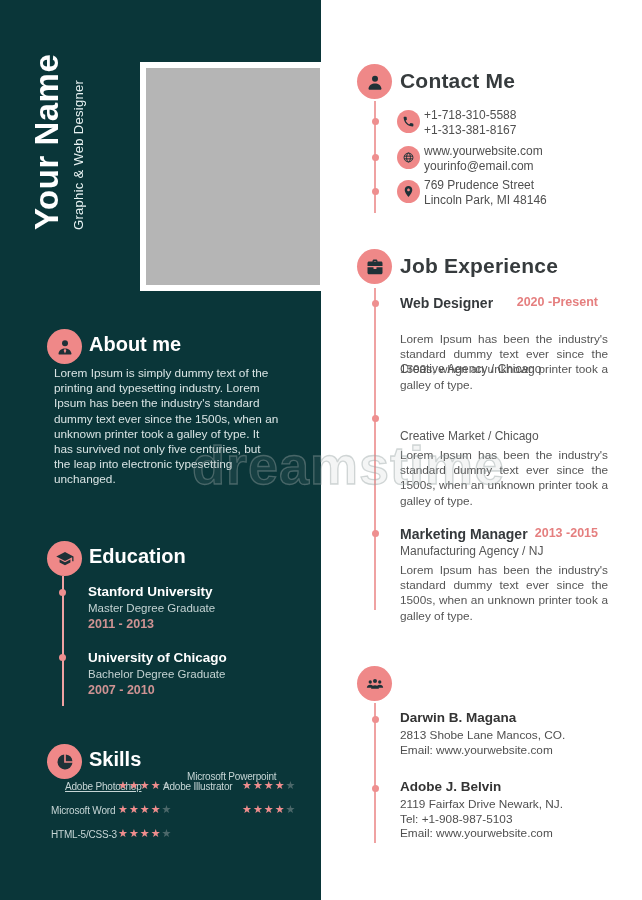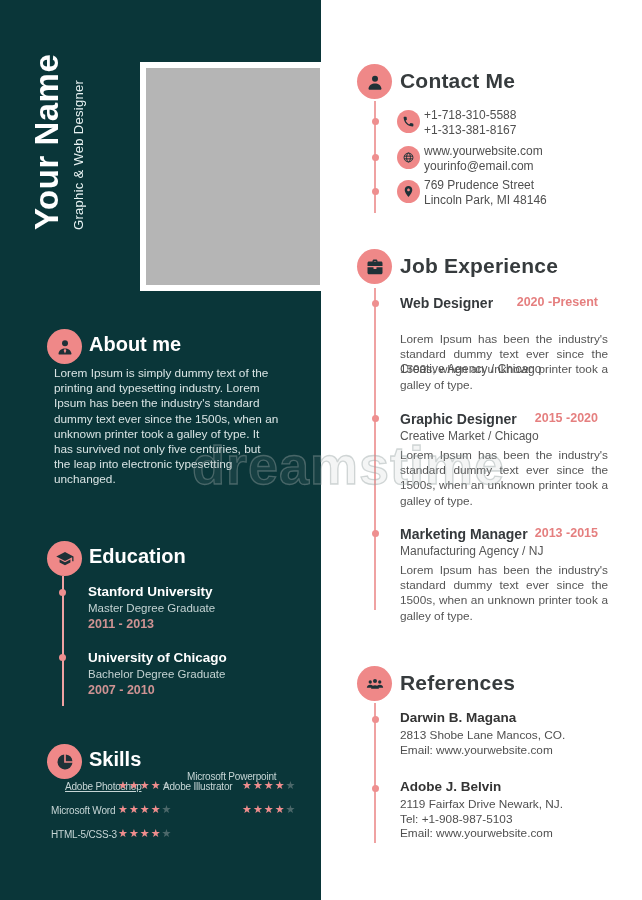--- a/index.html
+++ b/index.html
@@ -204,45 +204,40 @@
   <div class="tl-dot" style="left:372px;top:415px;"></div>
   <div class="tl-dot" style="left:372px;top:530px;"></div>
 
   <div class="job-row" style="top:295px;">
     <span class="job-title">Web Designer</span>
     <span class="job-period">2020 -Present</span>
   </div>
   <div class="job-company" style="top:322px;margin-top:40px;">Creative Agency / Chicago</div>
   <div class="job-body" style="top:332px;">Lorem Ipsum has been the industry's stan­dard dummy text ever since the 1500s, when an unknown printer took a galley of type.</div>
 
-  <div class="job-row" style="top:411px;">
-    <span class="job-title">Graphic Designer</span>
-    <span class="job-period">2015 -2020</span>
-  </div>
   <div class="job-company" style="top:429px;">Creative Market / Chicago</div>
   <div class="job-body" style="top:448px;">Lorem Ipsum has been the industry's stan­dard dummy text ever since the 1500s, when an unknown printer took a galley of type.</div>
 
   <div class="job-row" style="top:526px;">
     <span class="job-title">Marketing Manager</span>
     <span class="job-period">2013 -2015</span>
   </div>
   <div class="job-company" style="top:544px;">Manufacturing Agency / NJ</div>
   <div class="job-body" style="top:563px;">Lorem Ipsum has been the industry's stan­dard dummy text ever since the 1500s, when an unknown printer took a galley of type.</div>
 
   <div class="circle-lg" style="left:357px;top:666px;">
     <svg viewBox="0 0 24 24" fill="#1e3137">
       <circle cx="6.3" cy="9.6" r="2"></circle>
       <path d="M2.2 16.6c0-2.3 1.9-3.6 4.1-3.6s4.1 1.3 4.1 3.6z"></path>
       <circle cx="17.7" cy="9.6" r="2"></circle>
       <path d="M13.6 16.6c0-2.3 1.9-3.6 4.1-3.6s4.1 1.3 4.1 3.6z"></path>
       <circle cx="12" cy="8.4" r="2.4"></circle>
       <path d="M7.3 17.6c0-2.7 2.1-4.2 4.7-4.2s4.7 1.5 4.7 4.2z"></path>
     </svg>
   </div>
-  <div class="h-right" style="left:400px;top:671px;">References</div>
 
   <div class="tl-line" style="left:374px;top:703px;height:140px;"></div>
   <div class="tl-dot" style="left:372px;top:716px;"></div>
   <div class="tl-dot" style="left:372px;top:785px;"></div>
 
   <div class="ref-name" style="top:710px;">Darwin B. Magana</div>
   <div class="ref-details" style="top:728px;">
     <div>2813 Shobe Lane Mancos, CO.</div>
     <div>Email: www.yourwebsite.com</div>
   </div>

